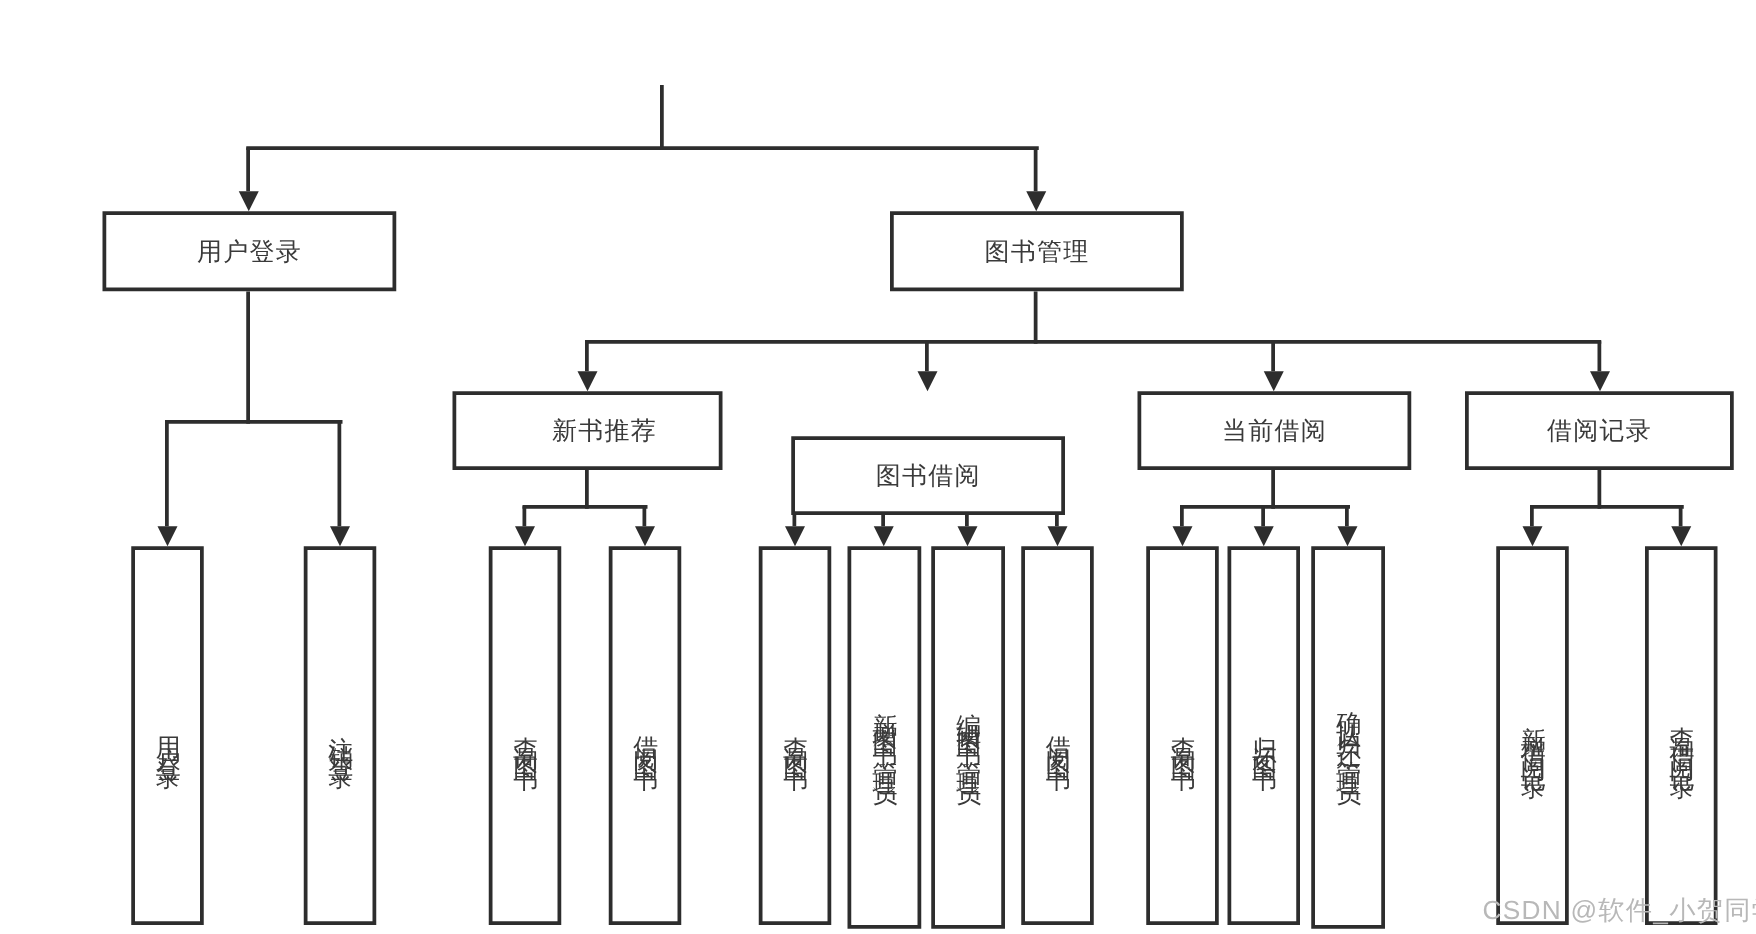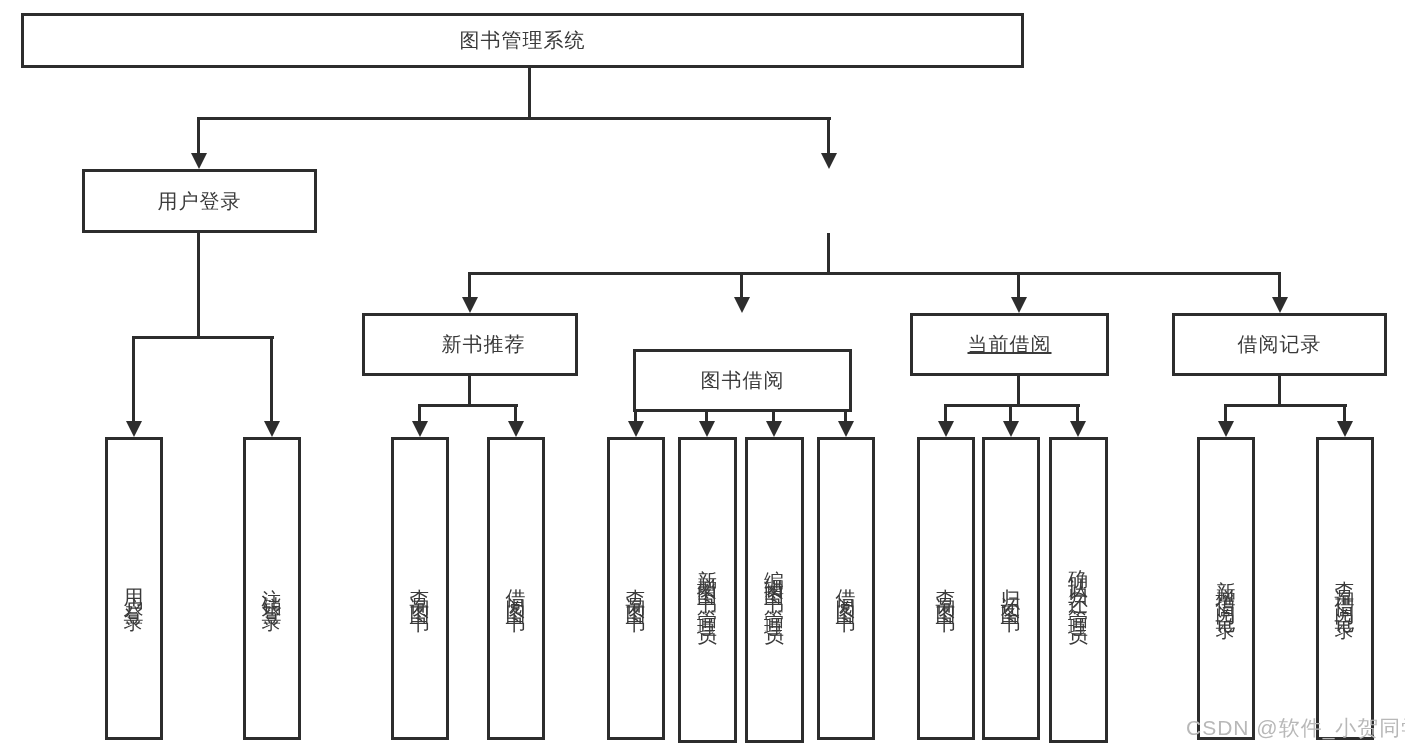--- a/index.html
+++ b/index.html
@@ -63,44 +63,44 @@
     letter-spacing: 1px;
     z-index: 3;
     white-space: nowrap;
   }
 </style>
 </head>
 <body>
 
 <div id="stage">
 
-  <div class="box" style="left:21px; top:13px; width:1003px; height:55px;">图书管理系统</div>
 
   <div class="v" style="left:528px; top:68px; height:52px;"></div>
   <div class="h" style="left:197px; top:117px; width:634px;"></div>
   <div class="drop" style="left:197px; top:118px; height:35px;"></div>
   <div class="drop" style="left:827px; top:118px; height:35px;"></div>
 
   <div class="box" style="left:82px; top:169px; width:235px; height:64px;">用户登录</div>
+  <div class="box" style="left:712px; top:169px; width:235px; height:64px;">图书管理</div>
 
   <div class="v" style="left:197px; top:233px; height:106px;"></div>
   <div class="h" style="left:132px; top:336px; width:142px;"></div>
   <div class="drop" style="left:132px; top:337px; height:84px;"></div>
   <div class="drop" style="left:270px; top:337px; height:84px;"></div>
 
   <div class="v" style="left:827px; top:233px; height:42px;"></div>
   <div class="h" style="left:468px; top:272px; width:813px;"></div>
   <div class="drop" style="left:468px; top:273px; height:24px;"></div>
   <div class="drop" style="left:740px; top:273px; height:24px;"></div>
   <div class="drop" style="left:1017px; top:273px; height:24px;"></div>
   <div class="drop" style="left:1278px; top:273px; height:24px;"></div>
 
   <div class="box" style="left:362px; top:313px; width:216px; height:63px;padding-left:27px;">新书推荐</div>
   <div class="box" style="left:633px; top:313px; width:219px; height:63px;margin-top:36px;">图书借阅</div>
-  <div class="box" style="left:910px; top:313px; width:199px; height:63px;text-decoration:underline;">当前借阅</div>
+  <div class="box" style="left:910px; top:313px; width:219px; height:63px;">当前借阅</div>
   <div class="box" style="left:1172px; top:313px; width:215px; height:63px;">借阅记录</div>
 
   <div class="v" style="left:468px; top:376px; height:31px;"></div>
   <div class="h" style="left:418px; top:404px; width:100px;"></div>
   <div class="drop" style="left:418px; top:405px; height:16px;"></div>
   <div class="drop" style="left:514px; top:405px; height:16px;"></div>
 
   <div class="v" style="left:740px; top:376px; height:31px;"></div>
   <div class="h" style="left:634px; top:404px; width:214px;"></div>
   <div class="drop" style="left:634px; top:405px; height:16px;"></div>

